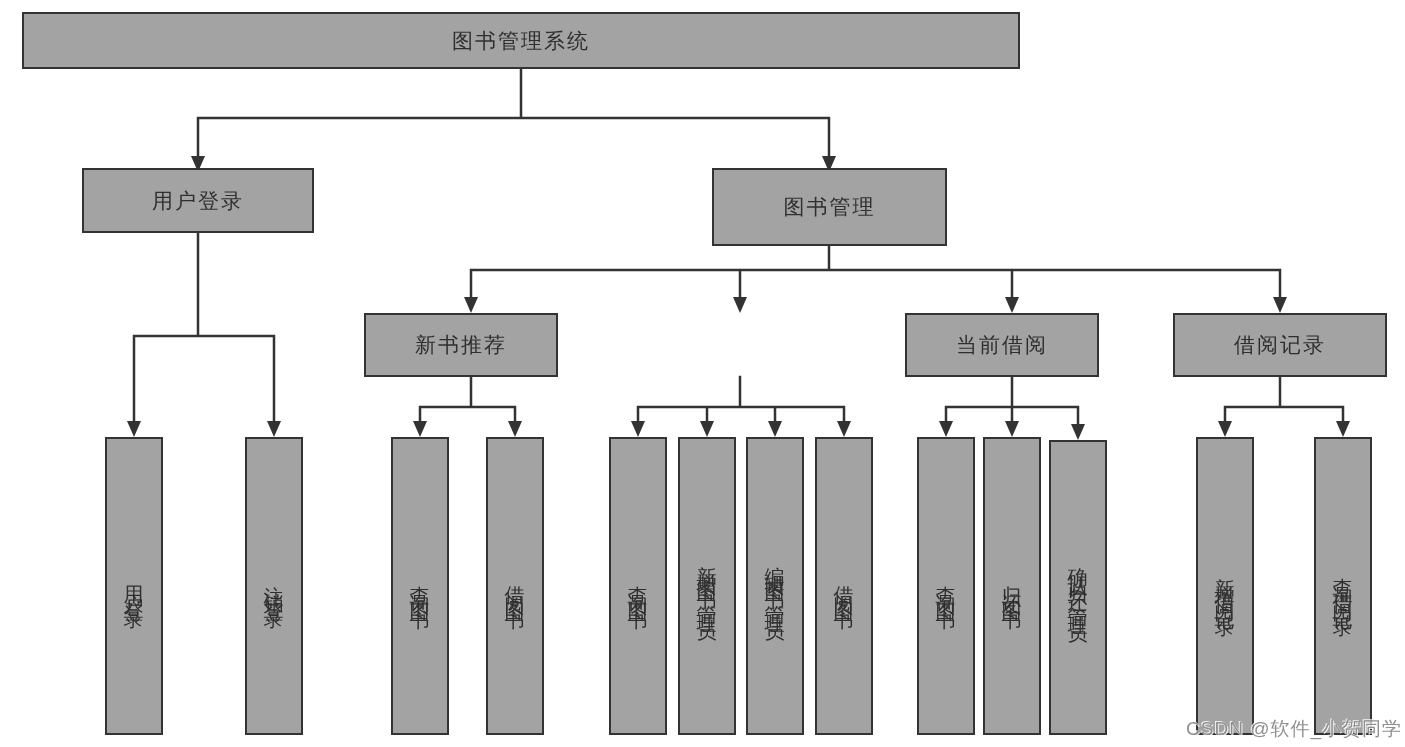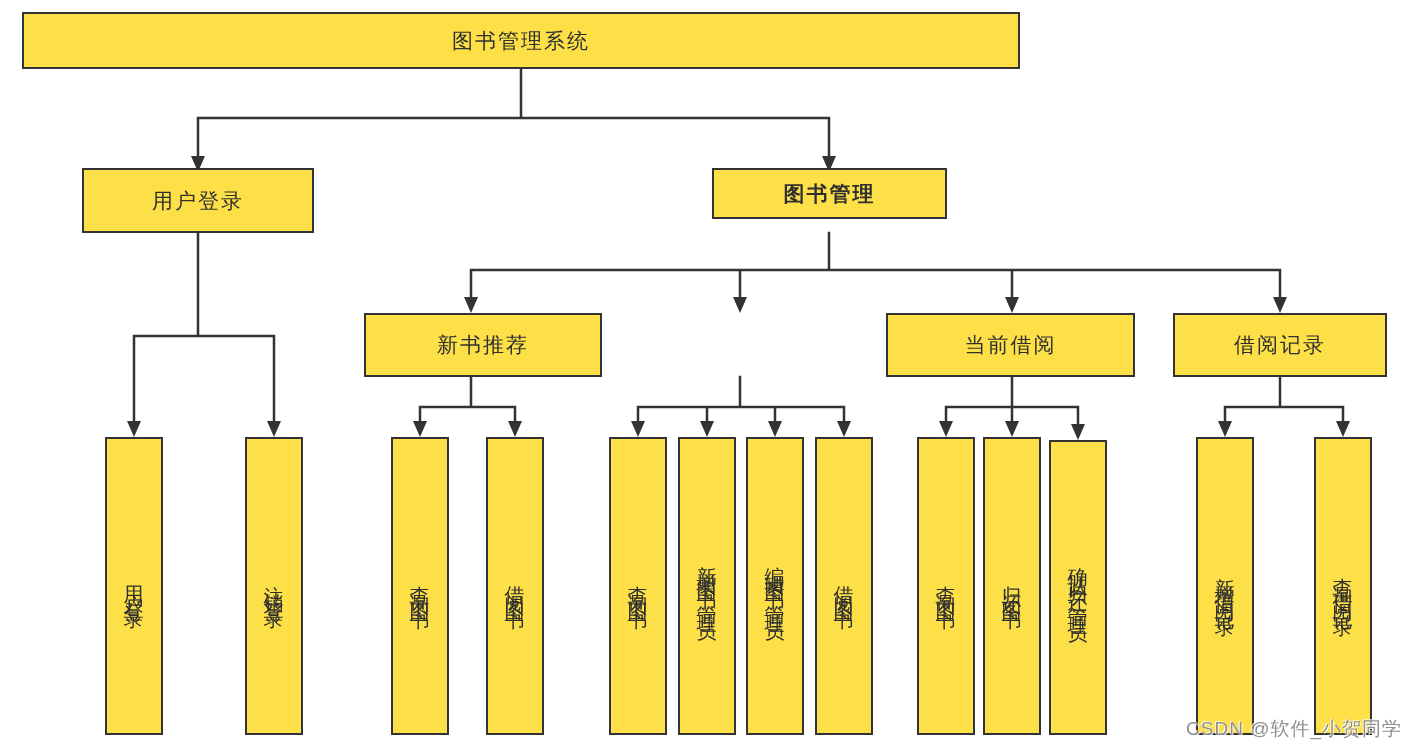--- a/index.html
+++ b/index.html
@@ -22,21 +22,21 @@
     background:var(--background);
   }
   .connectors{
     position:absolute;left:0;top:0;width:1405px;height:747px;
     z-index:1;
   }
   .connectors path{stroke:var(--line);stroke-width:2.5;fill:none;stroke-linecap:square;}
   .connectors polygon{fill:var(--line);stroke:none;}
   .box{
     position:absolute;
-    background:#fde047;
+    background:#a3a3a3;
     border:2.5px solid var(--box-border);
     display:flex;align-items:center;justify-content:center;
     z-index:2;
     color:var(--text);
   }
   .hbox{
     font-size:21px;
     letter-spacing:2px;
     text-align:center;
     line-height:1.2;
@@ -93,24 +93,24 @@
       <polygon points="1005,421 1019,421 1012,437"></polygon>
       <polygon points="1071,424 1085,424 1078,440"></polygon>
       <polygon points="1218,421 1232,421 1225,437"></polygon>
       <polygon points="1336,421 1350,421 1343,437"></polygon>
     </g>
   </svg>
 
   <div class="box hbox" style="left:22px;top:12px;width:998px;height:57px;">图书管理系统</div>
 
   <div class="box hbox" style="left:82px;top:168px;width:232px;height:65px;">用户登录</div>
-  <div class="box hbox" style="left:712px;top:168px;width:235px;height:51px;font-weight:bold;">图书管理</div>
+  <div class="box hbox" style="left:712px;top:168px;width:235px;height:78px;">图书管理</div>
 
-  <div class="box hbox" style="left:364px;top:313px;width:238px;height:64px;">新书推荐</div>
-  <div class="box hbox" style="left:886px;top:313px;width:249px;height:64px;">当前借阅</div>
+  <div class="box hbox" style="left:364px;top:313px;width:194px;height:64px;">新书推荐</div>
+  <div class="box hbox" style="left:905px;top:313px;width:194px;height:64px;">当前借阅</div>
   <div class="box hbox" style="left:1173px;top:313px;width:214px;height:64px;">借阅记录</div>
 
   <div class="box vbox" style="left:105px;top:437px;width:58px;height:298px;">用户登录</div>
   <div class="box vbox" style="left:245px;top:437px;width:58px;height:298px;">注销登录</div>
 
   <div class="box vbox" style="left:391px;top:437px;width:58px;height:298px;">查询图书</div>
   <div class="box vbox" style="left:486px;top:437px;width:58px;height:298px;">借阅图书</div>
 
   <div class="box vbox" style="left:609px;top:437px;width:58px;height:298px;">查询图书</div>
   <div class="box vbox" style="left:678px;top:437px;width:58px;height:298px;">新增图书（管理员）</div>

